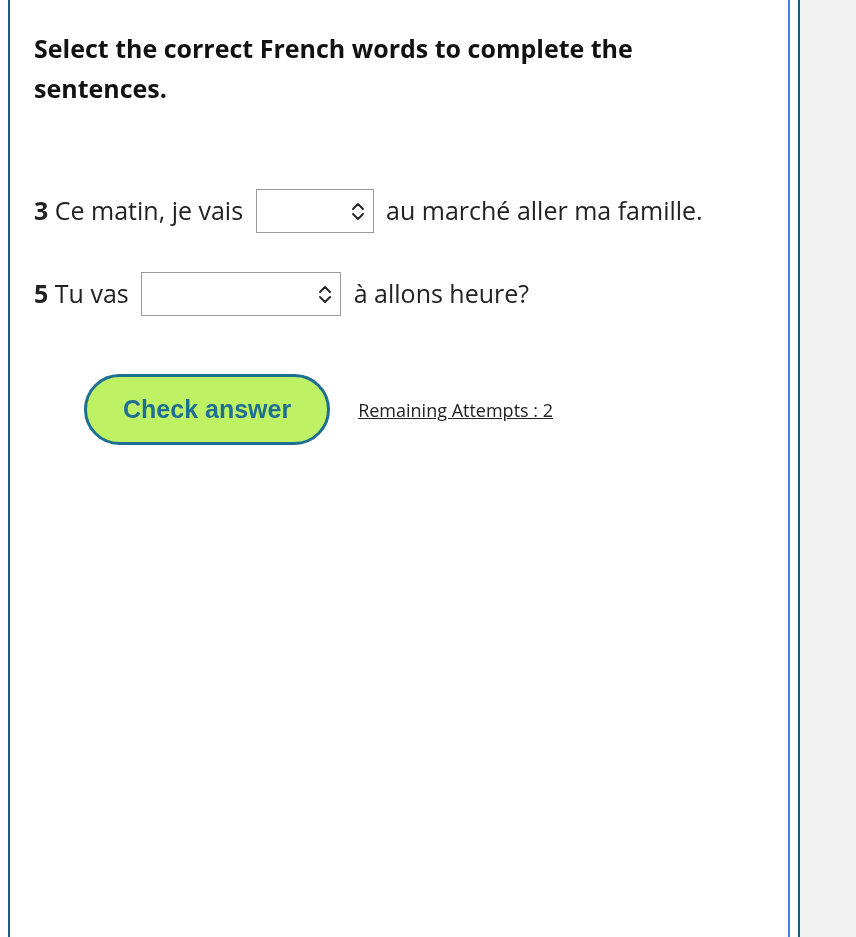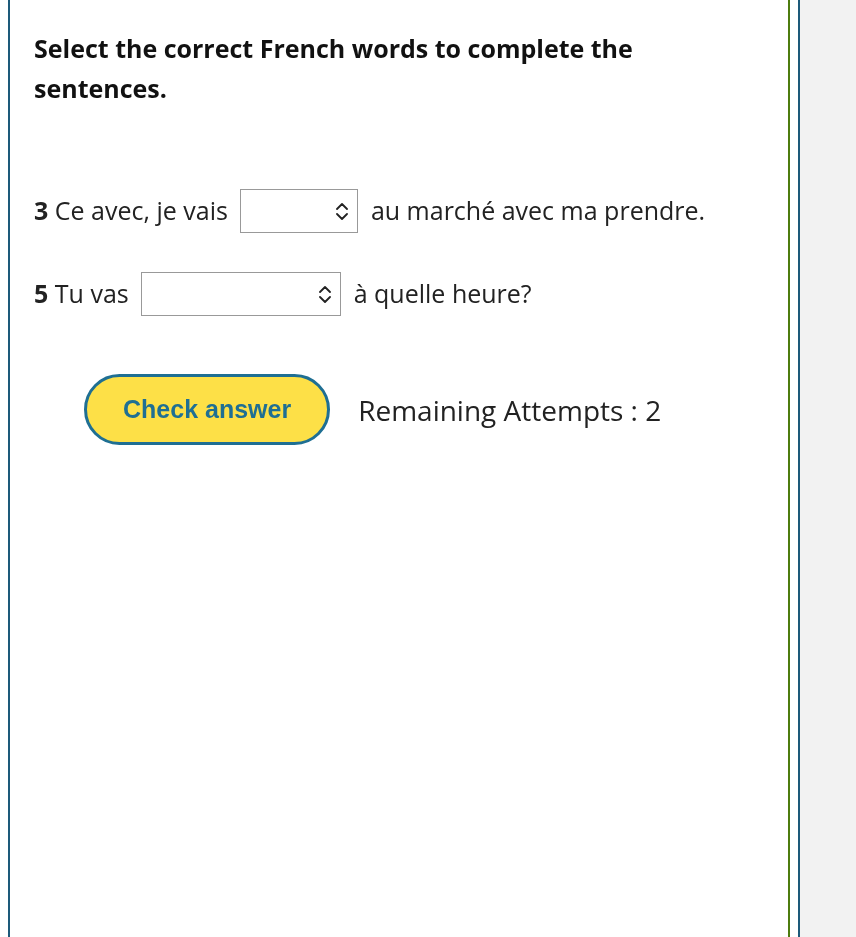--- a/index.html
+++ b/index.html
@@ -31,21 +31,21 @@
       height: 937px;
       background: #f2f2f2;
     }
     .content-box {
       position: absolute;
       left: 8px;
       top: 0;
       width: 782px;
       height: 937px;
       border-left: 2px solid #1d5a7a;
-      border-right: 2px solid #4d7c0f;
+      border-right: 2px solid #3b82f6;
       padding: 28px 24px 24px 24px;
     }
     .instruction {
       font-size: 25px;
       font-weight: 700;
       color: #111;
       line-height: 1.6;
       margin-bottom: 70px;
     }
     .question-row {
@@ -92,73 +92,74 @@
     .footer-row {
       display: flex;
       align-items: center;
       gap: 28px;
       margin-top: 48px;
       margin-left: 50px;
     }
     .check-button {
       border: 3px solid #1f6f93;
       border-radius: 36px;
-      background: #fde047;
+      background: #bef264;
       color: #1f6f93;
       font-weight: 700;
       font-size: 25px;
       padding: 18px 36px;
       cursor: pointer;
     }
     .attempts {
-      font-size: 28px;
+      font-size: 18px;
       color: #222;
+      text-decoration: underline;
     }
   </style>
 </head>
 <body>
 
 <div class="outer-container">
   <div class="content-box">
 
     <div class="instruction">Select the correct French words to complete the sentences.</div>
 
 
 
     <div class="question-row">
       <span class="num">3</span>
-      <span class="text"> <span>Ce avec, je vais</span></span>
+      <span class="text"> <span>Ce matin, je vais</span></span>
       <span class="select-box w3">
         <span class="chevrons">
           <svg width="14" height="8" viewBox="0 0 14 8">
               <path d="M2 6 L7 1 L12 6" stroke="#222" stroke-width="1.8" fill="none" stroke-linecap="round" stroke-linejoin="round"></path>
             </svg>
           <svg width="14" height="8" viewBox="0 0 14 8">
               <path d="M2 2 L7 7 L12 2" stroke="#222" stroke-width="1.8" fill="none" stroke-linecap="round" stroke-linejoin="round"></path>
             </svg>
         </span>
       </span>
-      <span class="text">au marché avec ma prendre.</span>
+      <span class="text">au marché aller ma famille.</span>
     </div>
 
 
     <div class="question-row">
       <span class="num">5</span>
       <span class="text"> <span>Tu vas</span></span>
       <span class="select-box w5">
         <span class="chevrons">
           <svg width="14" height="8" viewBox="0 0 14 8">
               <path d="M2 6 L7 1 L12 6" stroke="#222" stroke-width="1.8" fill="none" stroke-linecap="round" stroke-linejoin="round"></path>
             </svg>
           <svg width="14" height="8" viewBox="0 0 14 8">
               <path d="M2 2 L7 7 L12 2" stroke="#222" stroke-width="1.8" fill="none" stroke-linecap="round" stroke-linejoin="round"></path>
             </svg>
         </span>
       </span>
-      <span class="text">à quelle heure?</span>
+      <span class="text">à allons heure?</span>
     </div>
 
     <div class="footer-row">
       <button class="check-button">Check answer</button>
       <span class="attempts">Remaining Attempts : 2</span>
     </div>
 
   </div>
 </div>
 <div class="right-strip"></div>

